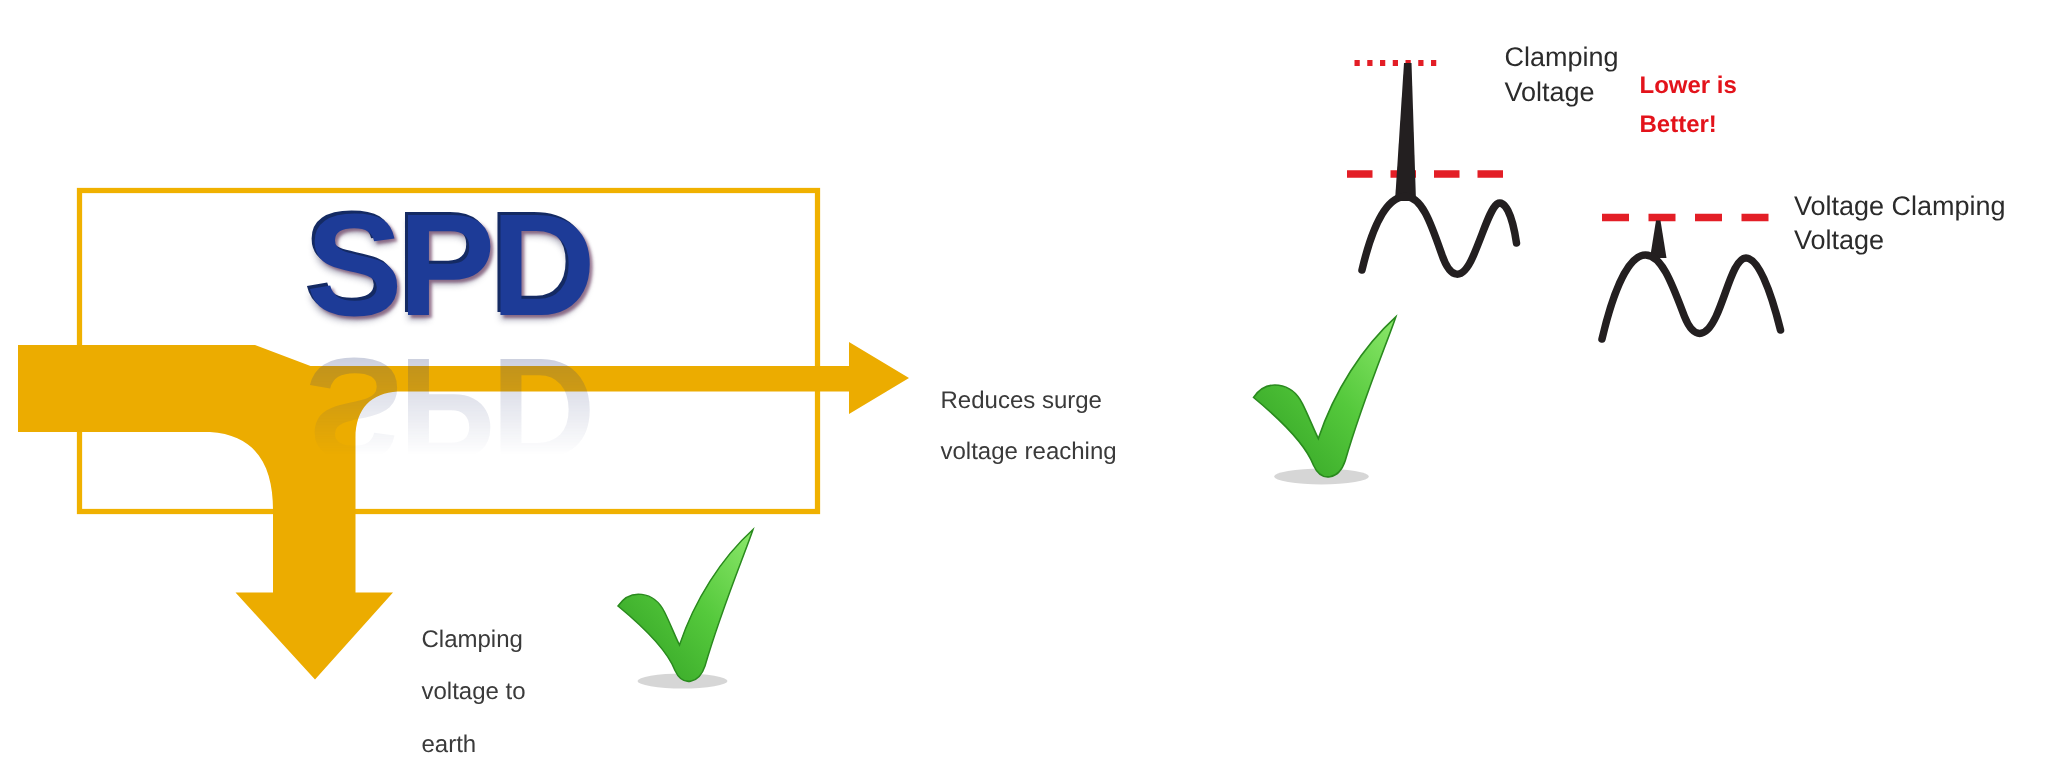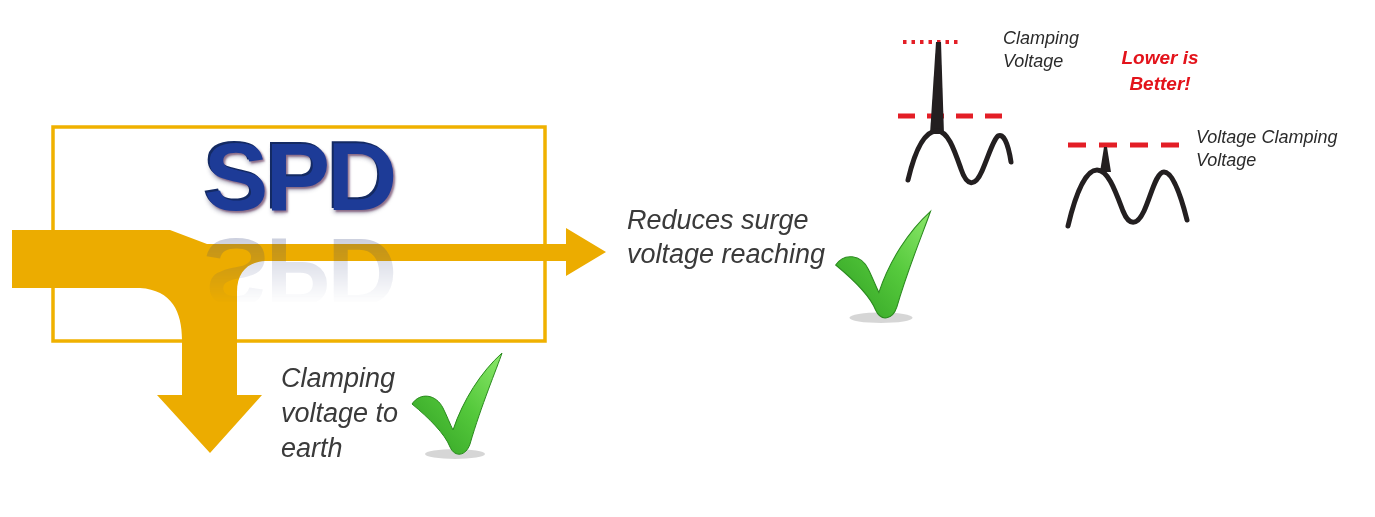--- a/index.html
+++ b/index.html
@@ -2,44 +2,44 @@
 <html><head>
 <meta charset="utf-8">
 <style>
   html,body{margin:0;padding:0;background:#ffffff;}
   .stage{
     position:relative;width:1375px;height:517px;background:#ffffff;overflow:hidden;
     font-family:"Liberation Sans", sans-serif;
   }
   .stage svg.decor{position:absolute;left:0;top:0;}
   .txt{position:absolute;color:#3a3a3a;}
-  .txt span{display:block;font-style:italic;}
+  .txt span{display:block;}
   .spd-label{
     position:absolute;left:53px;top:128px;width:492px;height:97px;
     text-align:center;font-weight:bold;font-size:97px;line-height:97px;letter-spacing:-3px;
     color:#1d3b97;
     text-shadow:-2px -2px 0 #142a63, 2px 2px 2px rgba(96,40,80,0.55), 0 3px 4px rgba(40,40,80,0.35);
   }
   .spd-reflection{
     position:absolute;left:53px;top:128px;width:492px;height:97px;
     text-align:center;font-weight:bold;font-size:97px;line-height:97px;letter-spacing:-3px;
     color:#33417c;opacity:0.30;
     transform:translateY(96px) scaleY(-1);
     -webkit-mask-image:linear-gradient(to bottom, rgba(0,0,0,0) 18%, rgba(0,0,0,0.9) 92%);
     mask-image:linear-gradient(to bottom, rgba(0,0,0,0) 18%, rgba(0,0,0,0.9) 92%);
   }
-  .benefit{font-size:27px;line-height:34px;}
+  .benefit{font-size:16px;line-height:34px;margin-top:48px;}
   .divert-text{left:281px;top:361px;line-height:35px;}
   .reduce-text{left:627px;top:203px;}
   .wave-label{font-size:18px;line-height:23px;color:#2b2b2b;}
   .clamping-label{left:1003px;top:27px;}
   .better-clamping-label{left:1196px;top:126px;}
   .lower-better{
-    left:1093px;top:45px;width:134px;text-align:center;
-    font-size:19px;line-height:26px;font-weight:bold;color:#e3131b;
+    left:1093px;top:45px;width:134px;
+    font-size:16px;line-height:26px;font-weight:bold;color:#e3131b;
   }
   .check{position:absolute;}
 </style>
 </head>
 <body>
 
 <div class="stage">
 
   <svg class="decor" width="1375" height="517" viewBox="0 0 1375 517">
 

